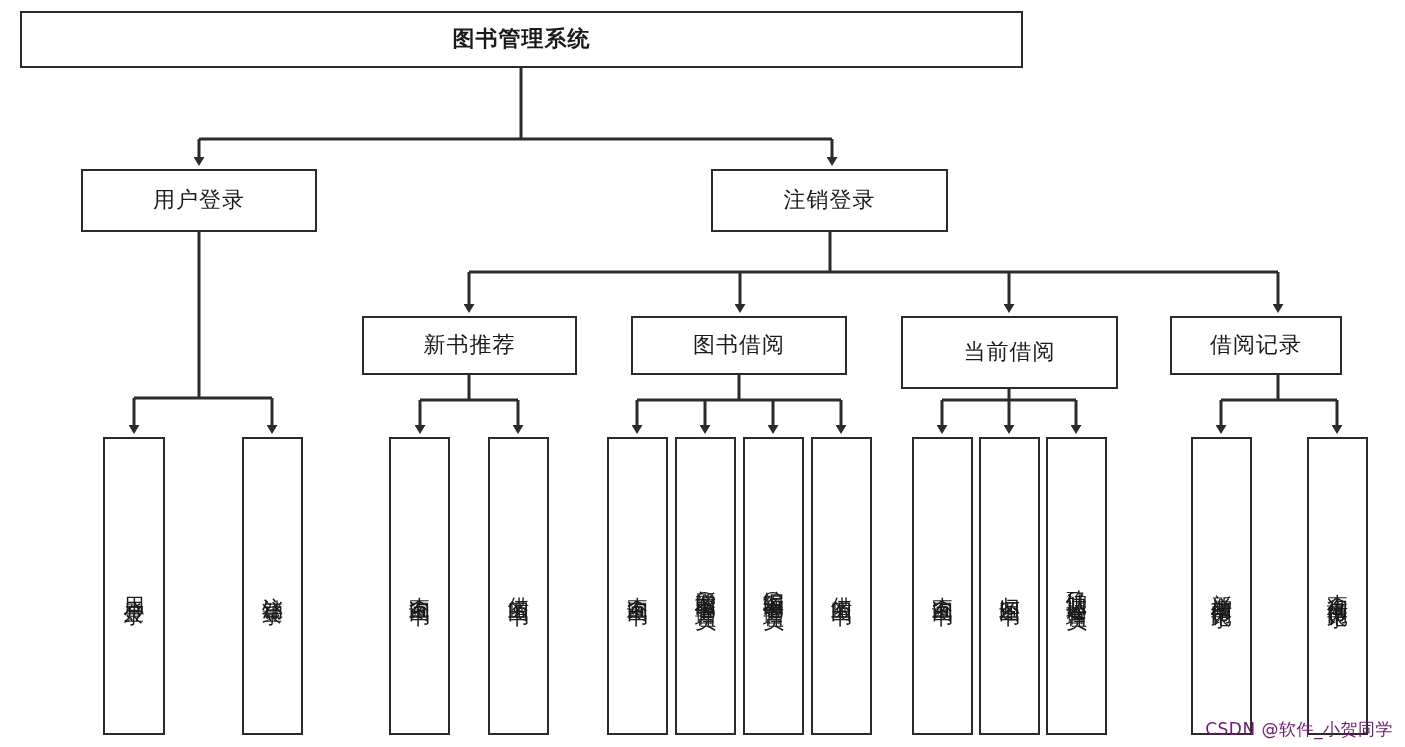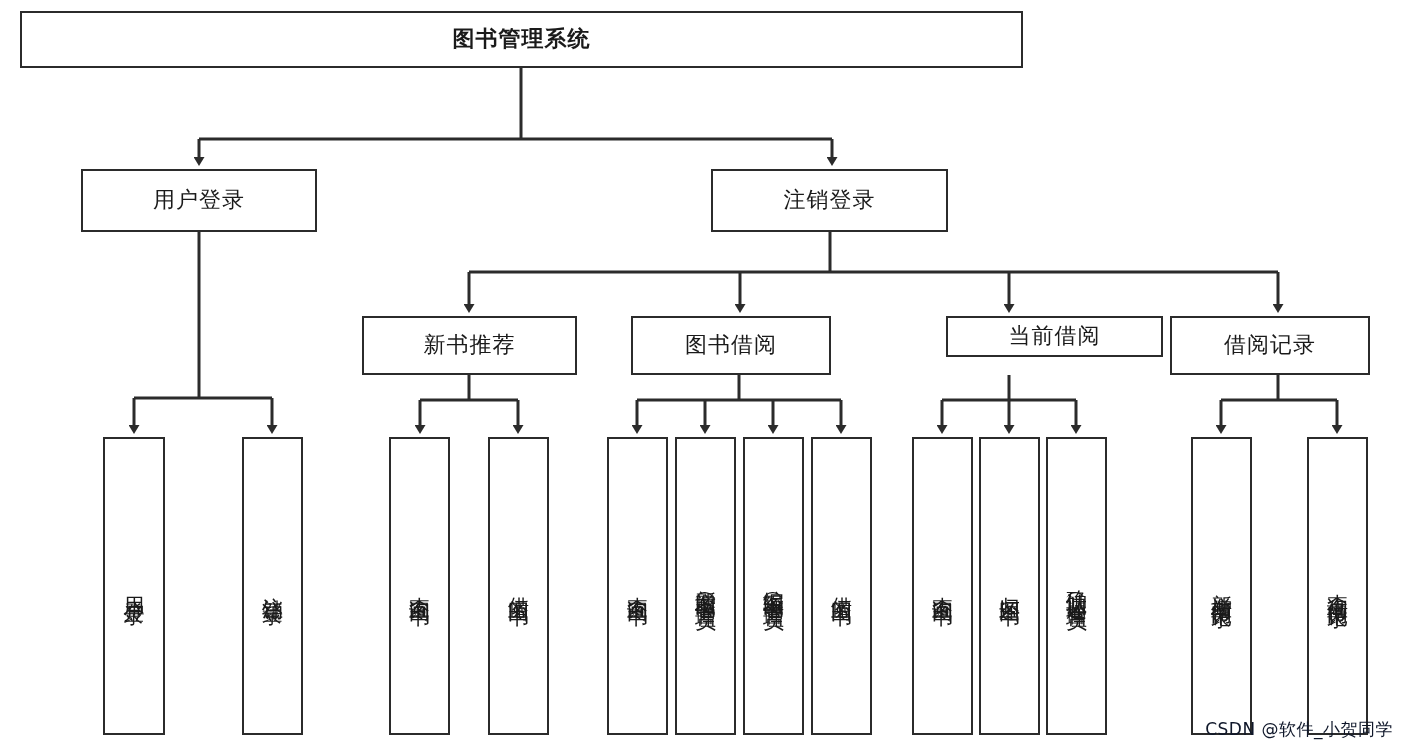--- a/index.html
+++ b/index.html
@@ -52,21 +52,21 @@
     top: 0;
     width: 1405px;
     height: 747px;
     pointer-events: none;
   }
   .watermark {
     position: absolute;
     right: 12px;
     bottom: 6px;
     font-size: 17px;
-    color: #0f172a;
+    color: #701a75;
     letter-spacing: 0.5px;
     white-space: nowrap;
   }
 </style>
 </head>
 <body>
 
 <div id="canvas">
 
   <svg class="links" viewBox="0 0 1405 747">
@@ -126,27 +126,27 @@
   <div class="node horiz" style="left:81px; top:169px; width:236px; height:63px;">
     <span>用户登录</span>
   </div>
   <div class="node horiz" style="left:711px; top:169px; width:237px; height:63px;">
     <span>注销登录</span>
   </div>
 
   <div class="node horiz" style="left:362px; top:316px; width:215px; height:59px;">
     <span>新书推荐</span>
   </div>
-  <div class="node horiz" style="left:631px; top:316px; width:200px; height:59px;">
+  <div class="node horiz" style="left:631px; top:316px; width:216px; height:59px;">
     <span>图书借阅</span>
   </div>
-  <div class="node horiz" style="left:901px; top:316px; width:217px; height:41px;margin-left:45px;">
+  <div class="node horiz" style="left:901px; top:316px; width:217px; height:73px;">
     <span>当前借阅</span>
   </div>
-  <div class="node horiz" style="left:1170px; top:316px; width:200px; height:59px;">
+  <div class="node horiz" style="left:1170px; top:316px; width:172px; height:59px;">
     <span>借阅记录</span>
   </div>
 
   <div class="node vert" style="left:103px; top:437px; width:62px; height:298px;">
     <span class="vtxt">用户登录</span>
   </div>
   <div class="node vert" style="left:242px; top:437px; width:61px; height:298px;">
     <span class="vtxt">注销登录</span>
   </div>
 

